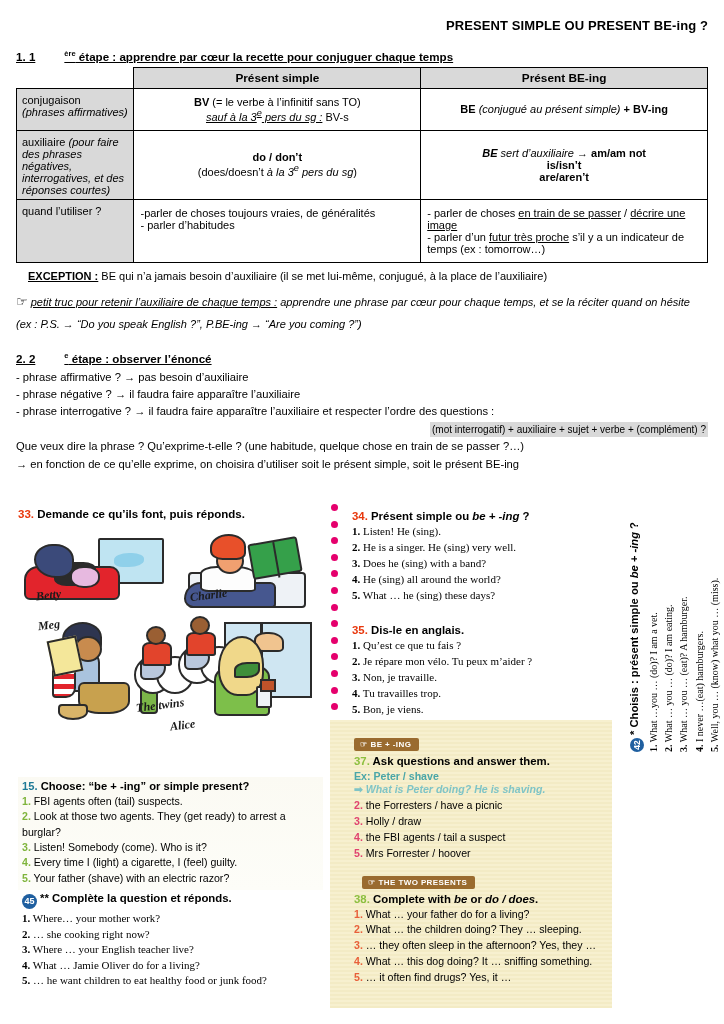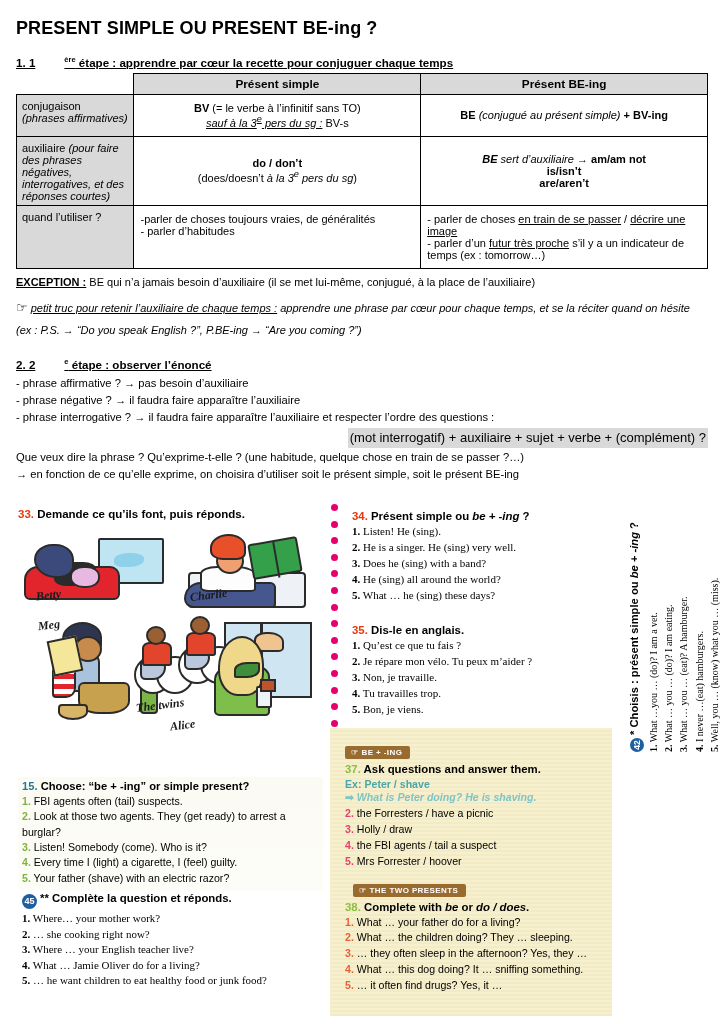--- a/index.html
+++ b/index.html
@@ -10,23 +10,23 @@
     font-family:"Liberation Sans", sans-serif;
     color:#000;
     position:relative;
     overflow:hidden;
   }
 
   
   .sheet { padding: 14px 16px 0 16px; }
 
   .doc-title {
-    text-align:left;
+    text-align:right;
     font-weight:bold;
-    font-size:18px;
+    font-size:13px;
     letter-spacing:.1px;
     margin:4px 0 16px 0;
   }
 
   .step-head {
     font-weight:bold;
     font-size:11.6px;
     text-decoration:underline;
     margin:0 0 4px 0;
   }
@@ -50,39 +50,39 @@
   td.corner { background:#fff; border-top:none; border-left:none; }
   .ctr { text-align:center; }
   .lbl-b { font-weight:normal; }
   .it { font-style:italic; }
   .u { text-decoration:underline; }
   .ln { display:block; }
   .cellpad { padding:7px 6px !important; }
 
   .exception {
     font-size:11px;
-    margin:6px 0 0 0;
+    margin:6px 0 0 12px;
     line-height:1.35;
   }
   .tip {
     font-size:11px;
     font-style:italic;
     line-height:1.85;
     margin:7px 0 0 0;
   }
   .hand { font-style:normal; font-size:13px; }
 
   .step2 { margin-top:16px; }
   .bullets { font-size:11.2px; line-height:1.55; }
   .formula {
     background:#d9d9d9;
     display:inline-block;
     padding:0 2px;
   }
-  .formula-row { text-align:right; font-size:13px; margin:1px 0; }
+  .formula-row { text-align:right; font-size:10px; margin:1px 0; }
 
   
   .exzone { position:absolute; left:0; top:500px; width:664px; height:524px; }
 
   
   .dots { position:absolute; left:331px; top:4px; width:12px; height:500px; }
   .dots i {
     display:block; width:7px; height:7px; border-radius:50%;
     background:#e5006d; margin-bottom:9.6px;
   }
@@ -203,23 +203,23 @@
 
   
   .ex34 { position:absolute; left:352px; top:10px; width:268px; }
   .ex35 { position:absolute; left:352px; top:124px; width:268px; }
   .ex34 .title, .ex35 .title { font-size:11.4px; font-weight:bold; }
   .ex34 li, .ex35 li { font-size:11px; line-height:1.45; font-family:"Liberation Serif", serif; }
   .ex34 li b, .ex35 li b { font-family:"Liberation Serif", serif; }
 
   
   .panel {
-    position:absolute; left:330px; top:228px; width:282px; height:288px;
+    position:absolute; left:330px; top:220px; width:282px; height:288px;
     background:repeating-linear-gradient(180deg,#f7f0cf 0 2px,#f3ebc5 2px 4px);
-    padding:8px 10px 6px 15px;
+    padding:8px 10px 6px 24px;
   }
   .tagbadge {
     display:inline-block; background:#9a6b2f; color:#fff;
     font-size:8px; font-weight:bold; letter-spacing:.4px;
     padding:2px 8px 2px 6px; border-radius:2px;
   }
   .tagbadge .ptr { font-size:8px; margin-right:3px; opacity:.85; }
   .ex37 { margin-top:5px; }
   .ex37 .title, .ex38 .title { font-size:11.4px; font-weight:bold; }
   .n-lime { color:#8cbf3f; font-weight:bold; }

